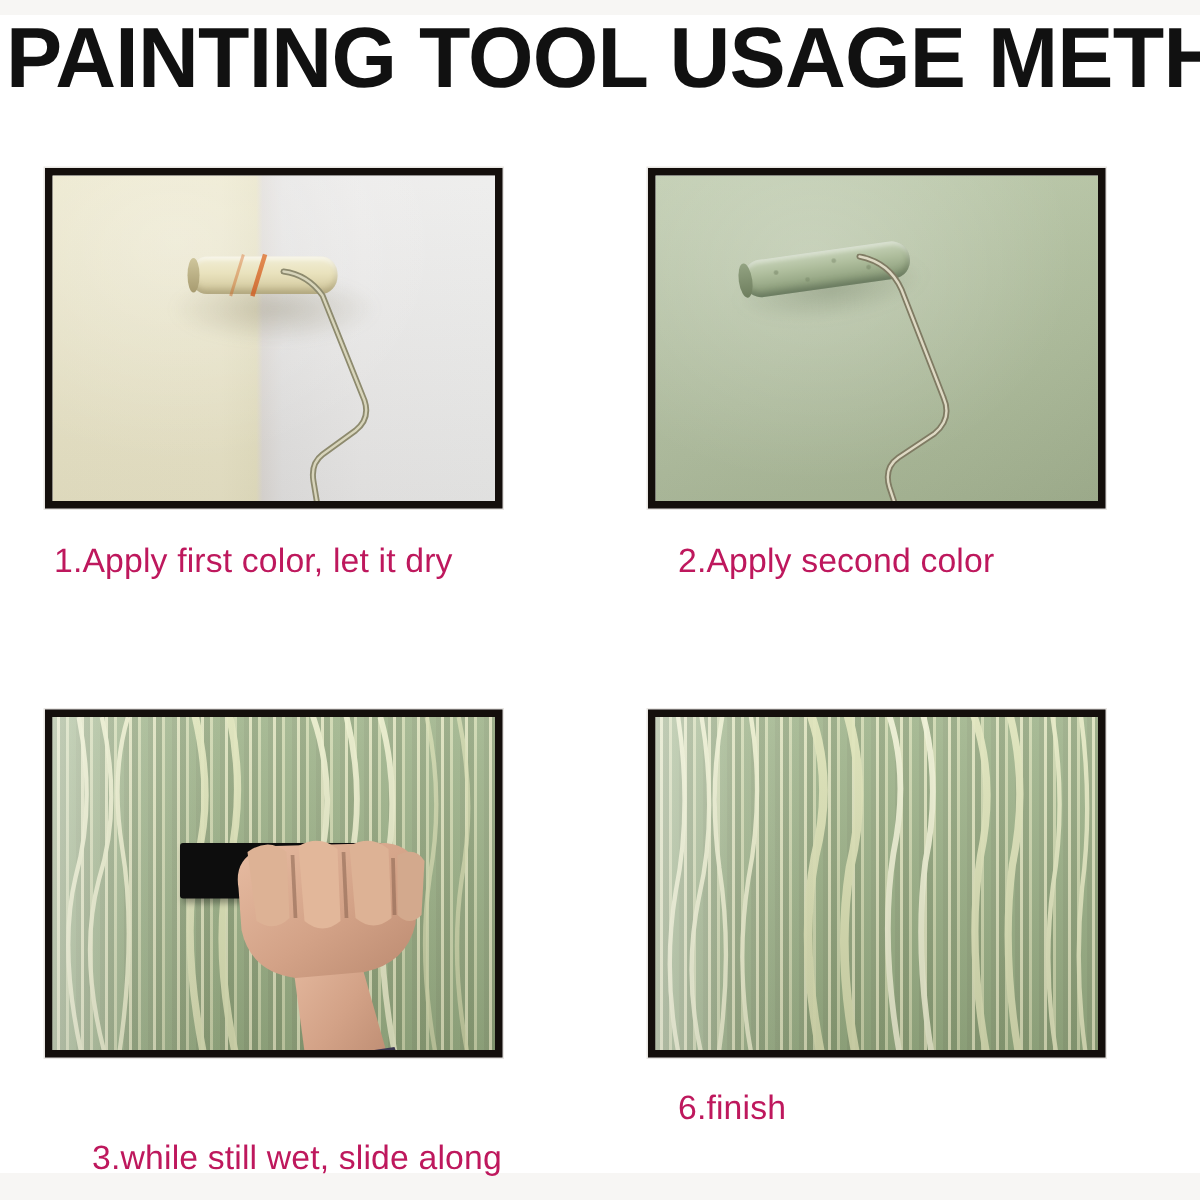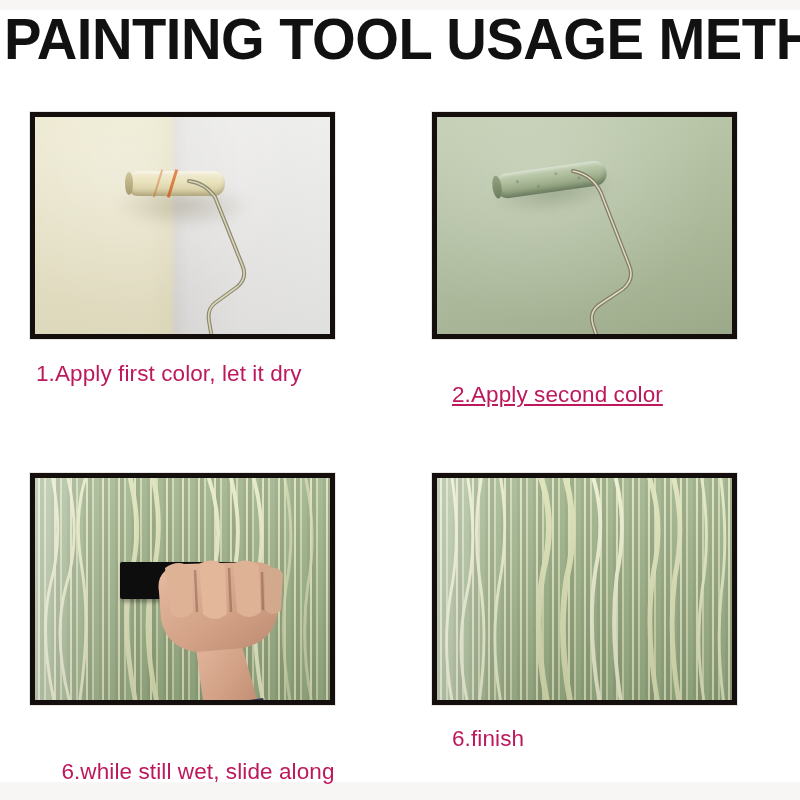--- a/index.html
+++ b/index.html
@@ -244,21 +244,21 @@
     position: absolute;
     color: #be185d;
     font-family: "Liberation Sans", sans-serif;
     font-size: 22.5px;
     font-weight: normal;
     line-height: 33px;
     white-space: pre;
     letter-spacing: 0.1px;
   }
   #caption-1 { left: 36px;  top: 357px; }
-  #caption-2 { left: 452px; top: 378px; text-decoration: underline; }
+  #caption-2 { left: 452px; top: 357px; }
   #caption-3 { left: 36px;  top: 722px; }
   #caption-4 { left: 452px; top: 722px; }
 </style>
 </head>
 <body>
 
 <div class="page">
 
   <div class="bg-band-top"></div>
   <div class="bg-band-bottom"></div>
@@ -385,19 +385,19 @@
         <div class="sheen"></div>
       </div>
     </div>
   </div>
 
   <div class="caption" id="caption-1">1.Apply first color, let it dry</div>
 
   <div class="caption" id="caption-2">2.Apply second color</div>
 
   <div class="caption" id="caption-3">
-    <span>6.while still wet, slide along</span>
+    <span>3.while still wet, slide along</span>
     
   </div>
 
   <div class="caption" id="caption-4">6.finish</div>
 
 </div>
 
 </body></html>

